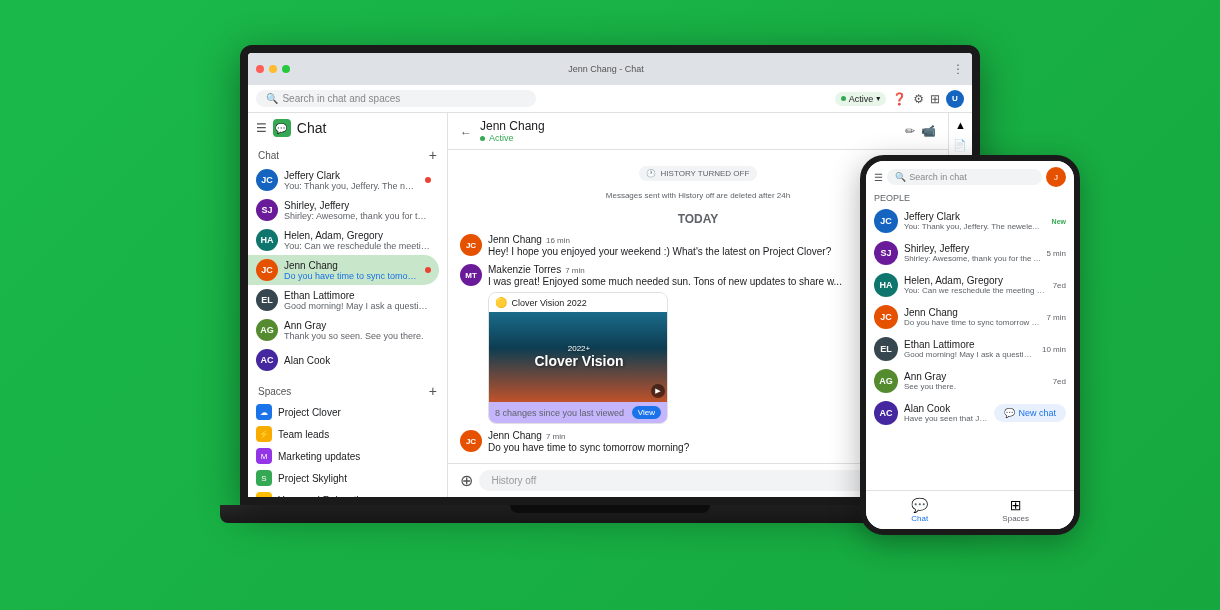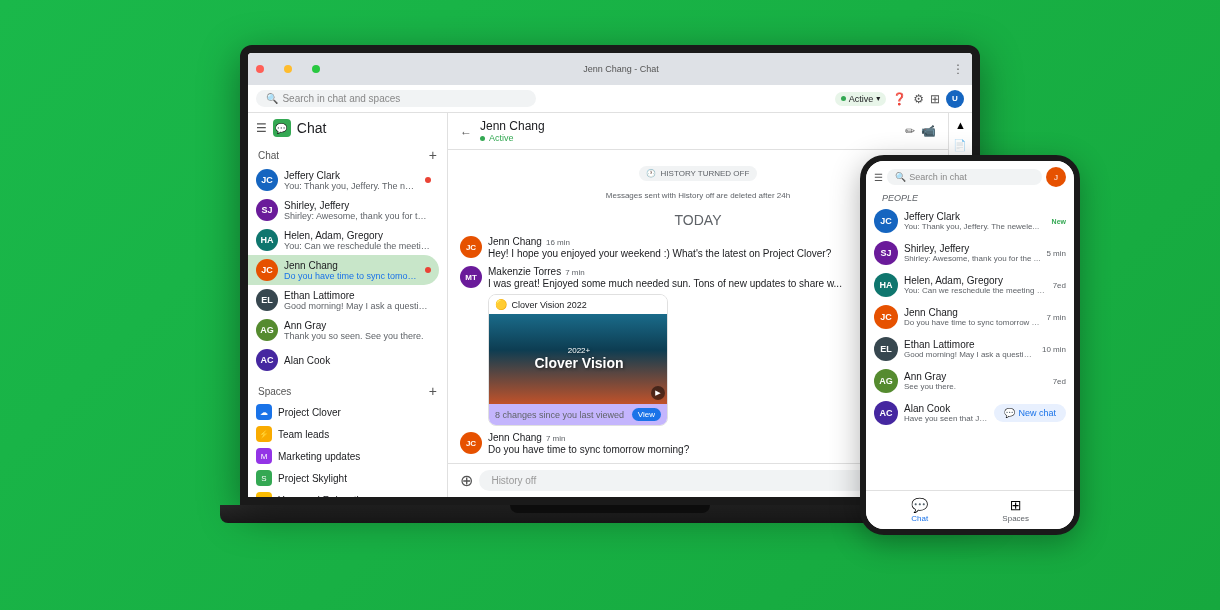--- a/index.html
+++ b/index.html
@@ -55,21 +55,21 @@
       display: flex;
       flex-direction: column;
       background: #f1f3f4;
     }
     .title-bar {
       height: 22px;
       background: #dee1e6;
       display: flex;
       align-items: center;
       padding: 16px 8px;
-      gap: 20px;
+      gap: 5px;
       flex-shrink: 0;
     }
     .traffic-light {
       width: 8px; height: 8px; border-radius: 50%;
     }
     .tl-red { background: #ff5f57; }
     .tl-yellow { background: #febc2e; }
     .tl-green { background: #28c840; }
     .title-text {
       flex: 1;
@@ -216,23 +216,24 @@
       align-items: center;
       gap: 4px;
       background: #f1f3f4;
       border-radius: 12px;
       padding: 3px 8px;
       font-size: 8px;
       color: #5f6368;
     }
     .date-divider {
       text-align: center;
-      font-size: 14px;
+      font-size: 12px;
       color: #5f6368;
       padding: 2px 0;
+      font-weight: bold;
     }
 
     .message-row {
       display: flex;
       gap: 6px;
       align-items: flex-start;
     }
     .msg-avatar { width: 22px; height: 22px; border-radius: 50%; flex-shrink: 0; display: flex; align-items: center; justify-content: center; font-size: 8px; color: white; font-weight: bold; }
     .msg-content { flex: 1; min-width: 0; }
     .msg-meta { display: flex; align-items: baseline; gap: 4px; }
@@ -399,25 +400,24 @@
       display: flex; align-items: center; gap: 3px;
       font-size: 9px; color: #888;
     }
     .phone-avatar-top {
       width: 20px; height: 20px; border-radius: 50%;
       background: #e65100;
       display: flex; align-items: center; justify-content: center;
       font-size: 8px; color: white;
     }
     .phone-section-label {
-      padding: 2px 16px;
+      padding: 2px 8px;
       font-size: 9px;
       color: #5f6368;
       font-weight: 500;
-      font-style: italic;
     }
     .phone-chat-item {
       display: flex;
       align-items: center;
       padding: 4px 8px;
       gap: 6px;
     }
     .phone-avatar { width: 24px; height: 24px; border-radius: 50%; flex-shrink: 0; display: flex; align-items: center; justify-content: center; font-size: 9px; color: white; font-weight: bold; }
     .phone-info { flex: 1; min-width: 0; }
     .phone-name { font-size: 10px; font-weight: 500; color: #202124; }

